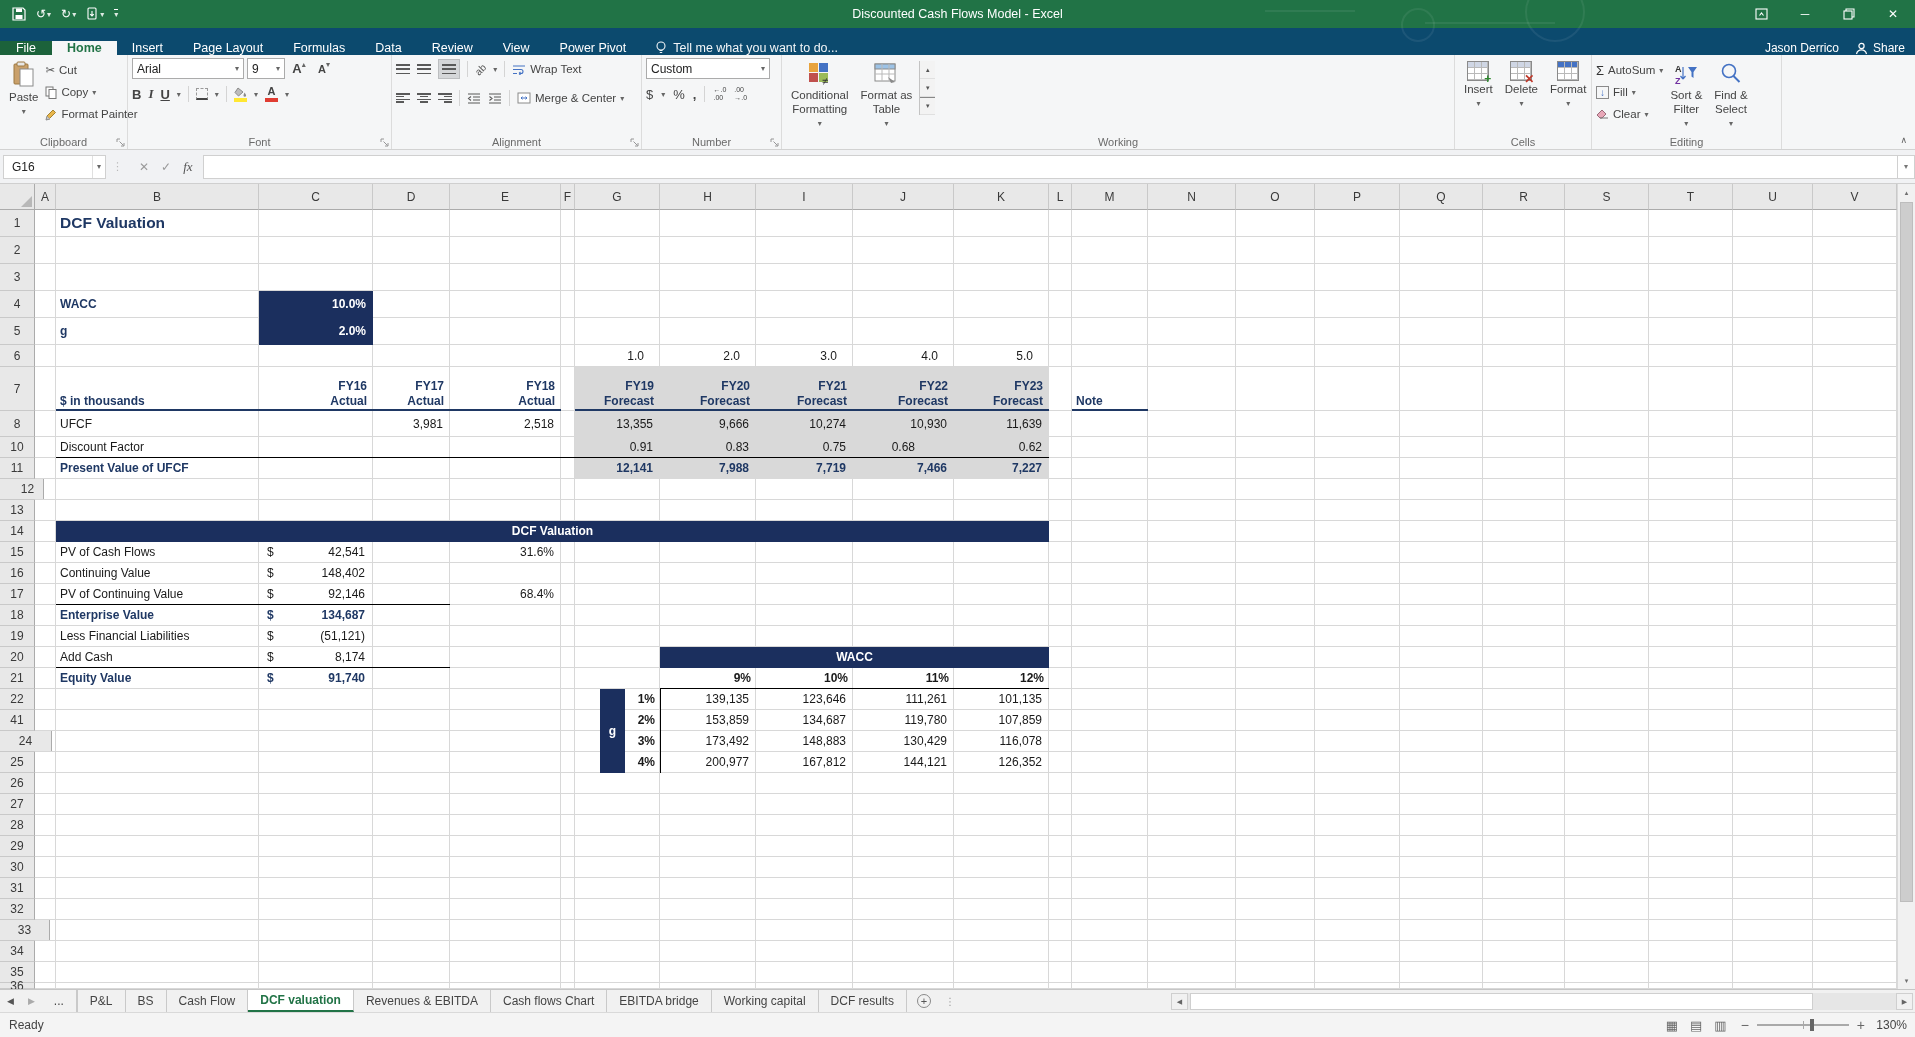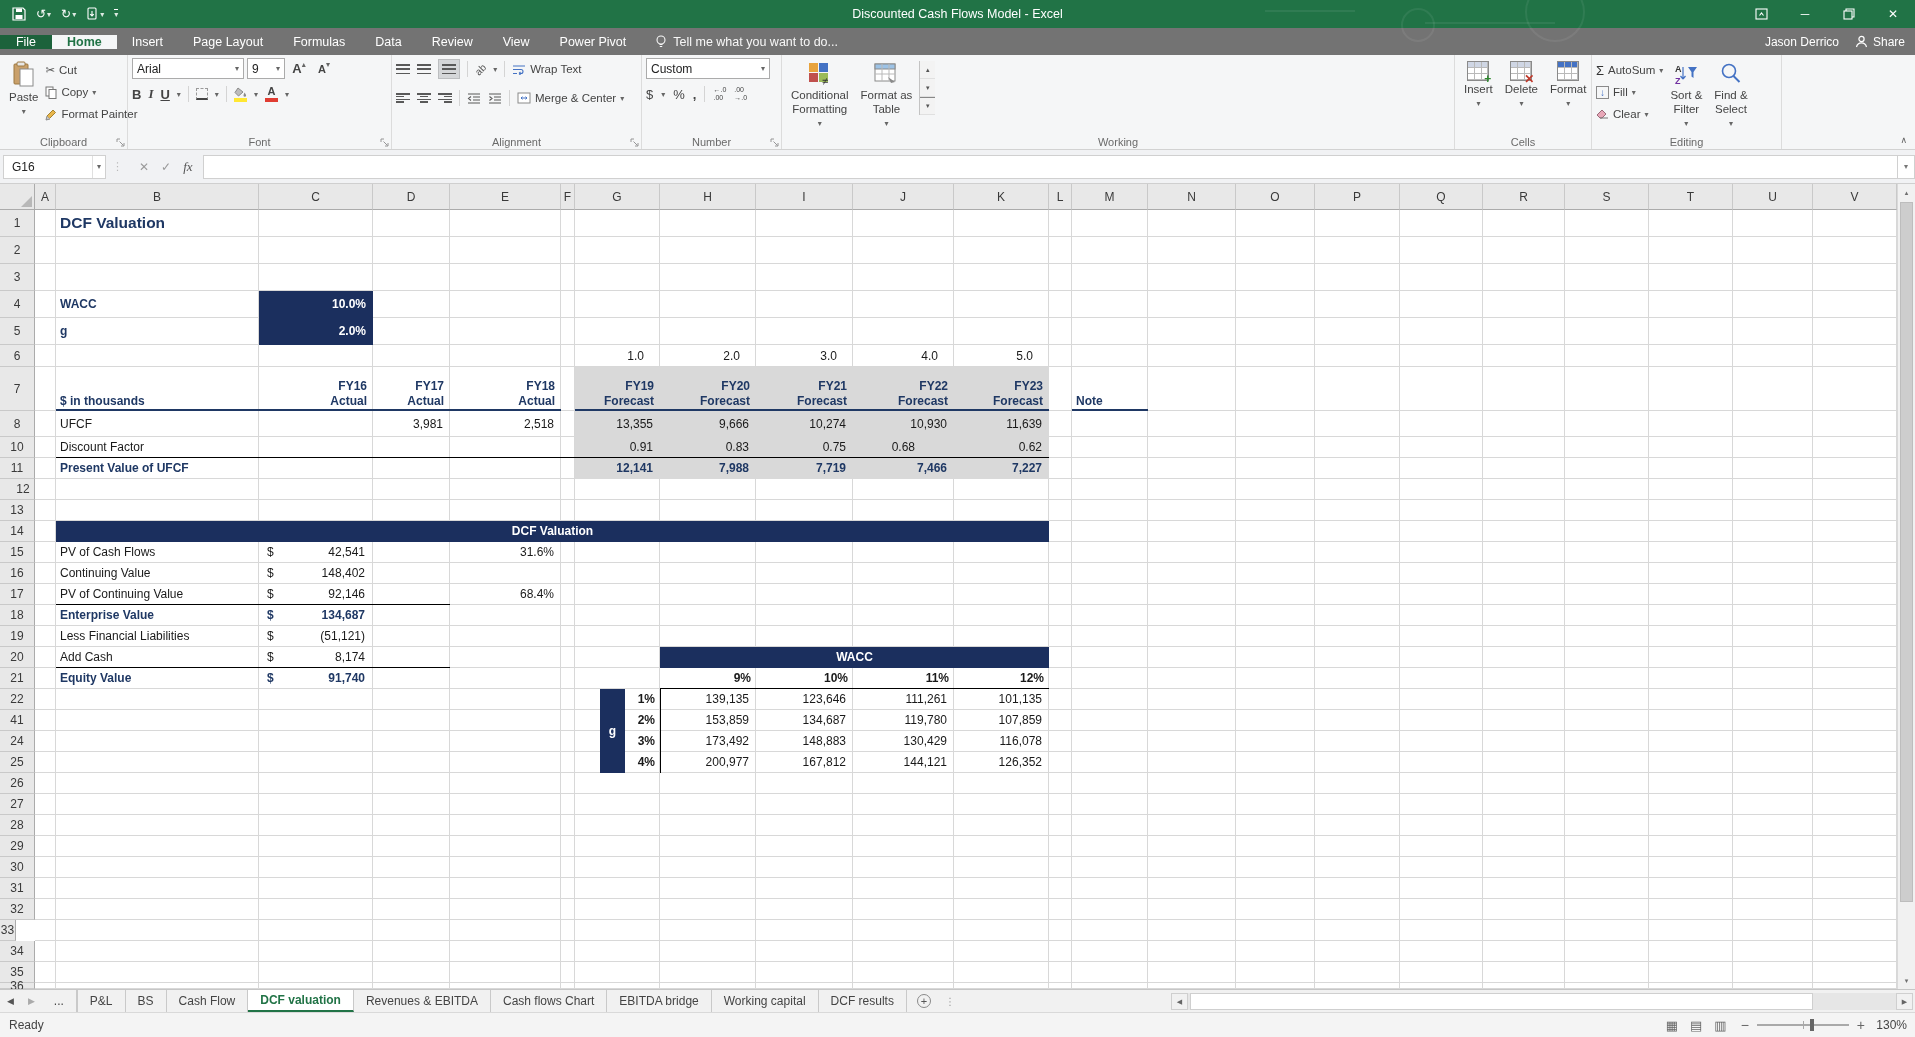--- a/index.html
+++ b/index.html
@@ -13,21 +13,21 @@
 .qat .qbtn{display:flex;align-items:center;gap:1px;color:#fff;font-size:12px;cursor:default}
 .qat svg{display:block}
 .qcaret{font-size:8px;opacity:.85}
 .tb-title{position:absolute;left:0;right:0;text-align:center;font-size:12.5px;color:#fff;pointer-events:none}
 .winbtns{position:absolute;right:0;top:0;height:28px;display:flex}
 .winbtn{width:44px;height:28px;display:flex;align-items:center;justify-content:center;color:#fff;font-size:12px}
 .deco{position:absolute;border:2px solid rgba(255,255,255,.07);border-radius:50%;pointer-events:none}
 .deco-line{position:absolute;height:2px;background:rgba(255,255,255,.07);pointer-events:none}
 
 
-.tabrow{position:absolute;left:0;top:28px;width:100%;height:27px;background:#737373;display:flex;align-items:center;color:#fff;z-index:19}
+.tabrow{position:absolute;left:0;top:28px;width:100%;height:27px;background:#0c4a6e;display:flex;align-items:flex-end;color:#fff;z-index:19}
 .rtab{padding:0 15px;display:flex;align-items:center;font-size:12.5px;white-space:nowrap}
 .rtab.file{background:#1c623b;min-width:52px;justify-content:center}
 .rtab.active{background:#f5f6f7;color:#217346;font-weight:bold}
 .tellme{display:flex;align-items:center;gap:6px;font-size:12.5px;padding:0 14px;opacity:.95}
 .tabrow-right{margin-left:auto;display:flex;align-items:center;gap:16px;padding-right:10px;font-size:12px}
 .sharebtn{display:flex;align-items:center;gap:5px}
 
 
 .ribbon{position:absolute;left:0;top:55px;width:100%;height:95px;background:#f5f6f7;border-bottom:1px solid #d2d2d2;display:flex;z-index:18}
 .rgroup{position:relative;height:100%;border-right:1px solid #dcdcdc;padding:3px 4px 16px 4px;display:flex;gap:2px}
@@ -607,42 +607,42 @@
       <div class="sh-rowhdr" style="left: 0px; top: 26px; width: 35px; height: 27px;">1</div>
       <div class="sh-rowhdr" style="left: 0px; top: 53px; width: 35px; height: 27px;">2</div>
       <div class="sh-rowhdr" style="left: 0px; top: 80px; width: 35px; height: 27px;">3</div>
       <div class="sh-rowhdr" style="left: 0px; top: 107px; width: 35px; height: 27px;">4</div>
       <div class="sh-rowhdr" style="left: 0px; top: 134px; width: 35px; height: 27px;">5</div>
       <div class="sh-rowhdr" style="left: 0px; top: 161px; width: 35px; height: 22px;">6</div>
       <div class="sh-rowhdr" style="left: 0px; top: 183px; width: 35px; height: 44px;">7</div>
       <div class="sh-rowhdr" style="left: 0px; top: 227px; width: 35px; height: 26px;">8</div>
       <div class="sh-rowhdr" style="left: 0px; top: 253px; width: 35px; height: 21px;">10</div>
       <div class="sh-rowhdr" style="left: 0px; top: 274px; width: 35px; height: 21px;">11</div>
-      <div class="sh-rowhdr" style="left: 0px; top: 295px; width: 35px; height: 21px; padding-left: 12px;">12</div>
+      <div class="sh-rowhdr" style="left: 0px; top: 295px; width: 44px; height: 21px; padding-left: 12px;">12</div>
       <div class="sh-rowhdr" style="left: 0px; top: 316px; width: 35px; height: 21px;">13</div>
       <div class="sh-rowhdr" style="left: 0px; top: 337px; width: 35px; height: 21px;">14</div>
       <div class="sh-rowhdr" style="left: 0px; top: 358px; width: 35px; height: 21px;">15</div>
       <div class="sh-rowhdr" style="left: 0px; top: 379px; width: 35px; height: 21px;">16</div>
       <div class="sh-rowhdr" style="left: 0px; top: 400px; width: 35px; height: 21px;">17</div>
       <div class="sh-rowhdr" style="left: 0px; top: 421px; width: 35px; height: 21px;">18</div>
       <div class="sh-rowhdr" style="left: 0px; top: 442px; width: 35px; height: 21px;">19</div>
       <div class="sh-rowhdr" style="left: 0px; top: 463px; width: 35px; height: 21px;">20</div>
       <div class="sh-rowhdr" style="left: 0px; top: 484px; width: 35px; height: 21px;">21</div>
       <div class="sh-rowhdr" style="left: 0px; top: 505px; width: 35px; height: 21px;">22</div>
       <div class="sh-rowhdr" style="left: 0px; top: 526px; width: 35px; height: 21px;">41</div>
-      <div class="sh-rowhdr" style="left: 0px; top: 547px; width: 35px; height: 21px;">24</div>
+      <div class="sh-rowhdr" style="left: 0px; top: 547px; width: 52px; height: 21px;">24</div>
       <div class="sh-rowhdr" style="left: 0px; top: 568px; width: 35px; height: 21px;">25</div>
       <div class="sh-rowhdr" style="left: 0px; top: 589px; width: 35px; height: 21px;">26</div>
       <div class="sh-rowhdr" style="left: 0px; top: 610px; width: 35px; height: 21px;">27</div>
       <div class="sh-rowhdr" style="left: 0px; top: 631px; width: 35px; height: 21px;">28</div>
       <div class="sh-rowhdr" style="left: 0px; top: 652px; width: 35px; height: 21px;">29</div>
       <div class="sh-rowhdr" style="left: 0px; top: 673px; width: 35px; height: 21px;">30</div>
       <div class="sh-rowhdr" style="left: 0px; top: 694px; width: 35px; height: 21px;">31</div>
       <div class="sh-rowhdr" style="left: 0px; top: 715px; width: 35px; height: 21px;">32</div>
-      <div class="sh-rowhdr" style="left: 0px; top: 736px; width: 16px; height: 21px;">33</div>
+      <div class="sh-rowhdr" style="left: 0px; top: 736px; width: 50px; height: 21px;">33</div>
       <div class="sh-rowhdr" style="left: 0px; top: 757px; width: 35px; height: 21px;">34</div>
       <div class="sh-rowhdr" style="left: 0px; top: 778px; width: 35px; height: 21px;">35</div>
       <div class="sh-rowhdr" style="left: 0px; top: 799px; width: 35px; height: 6px;">36</div>
       <div class="gl-v" style="left: 55px; top: 26px; width: 1px; height: 779px;"></div>
       <div class="gl-v" style="left: 258px; top: 26px; width: 1px; height: 779px;"></div>
       <div class="gl-v" style="left: 372px; top: 26px; width: 1px; height: 779px;"></div>
       <div class="gl-v" style="left: 449px; top: 26px; width: 1px; height: 779px;"></div>
       <div class="gl-v" style="left: 560px; top: 26px; width: 1px; height: 779px;"></div>
       <div class="gl-v" style="left: 574px; top: 26px; width: 1px; height: 779px;"></div>
       <div class="gl-v" style="left: 659px; top: 26px; width: 1px; height: 779px;"></div>

